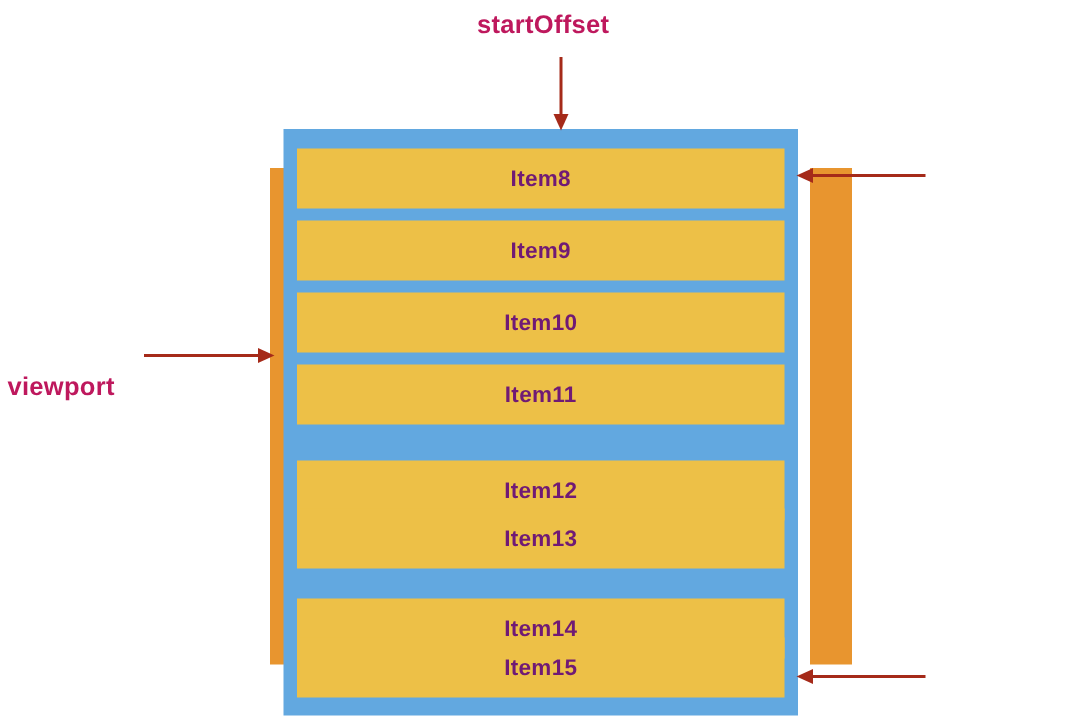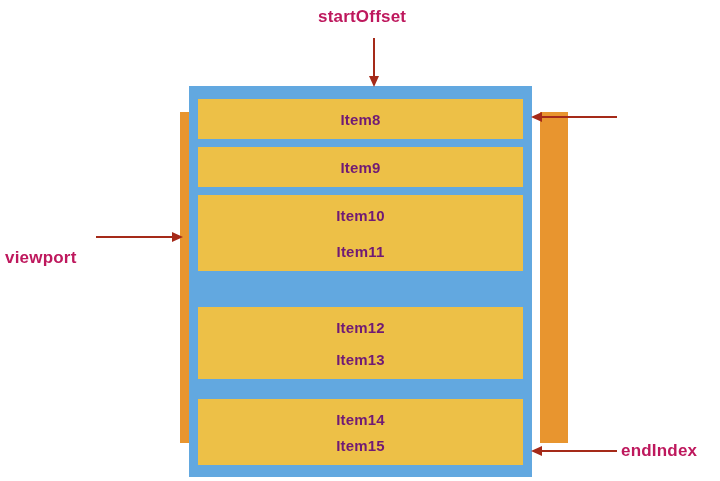--- a/index.html
+++ b/index.html
@@ -107,21 +107,21 @@
     
     
   </div>
 
   <div class="viewport-box"></div>
 
   <div class="item-list">
     <div class="item-row" style="top:0px">Item8</div>
     <div class="item-row" style="top:48px">Item9</div>
     <div class="item-row" style="top:96px">Item10</div>
-    <div class="item-row" style="top:132px">Item11</div>
+    <div class="item-row" style="top:144px">Item11</div>
     <div class="item-row" style="top:208px">Item12</div>
     <div class="item-row" style="top:240px">Item13</div>
     <div class="item-row" style="top:300px">Item14</div>
     <div class="item-row" style="top:326px">Item15</div>
   </div>
 
   <div class="anno-label label-startoffset">startOffset</div>
   <div class="anno-arrow" style="left:366px; top:38px;">
     <svg width="16" height="50" viewBox="0 0 16 50">
       <line x1="8" y1="0" x2="8" y2="41" stroke="#A52A19" stroke-width="2"></line>
@@ -137,21 +137,20 @@
   </div>
 
   <div class="anno-label label-viewport">viewport</div>
   <div class="anno-arrow" style="left:96px; top:230px;">
     <svg width="88" height="14" viewBox="0 0 88 14">
       <line x1="0" y1="7" x2="78" y2="7" stroke="#A52A19" stroke-width="2"></line>
       <polygon points="87,7 76,2 76,12" fill="#A52A19"></polygon>
     </svg>
   </div>
 
-  <div class="anno-label label-endindex">endIndex</div>
   <div class="anno-arrow" style="left:530px; top:444px;">
     <svg width="88" height="14" viewBox="0 0 88 14">
       <line x1="87" y1="7" x2="10" y2="7" stroke="#A52A19" stroke-width="2"></line>
       <polygon points="1,7 12,2 12,12" fill="#A52A19"></polygon>
     </svg>
   </div>
 
 </div>
 
 </body></html>

